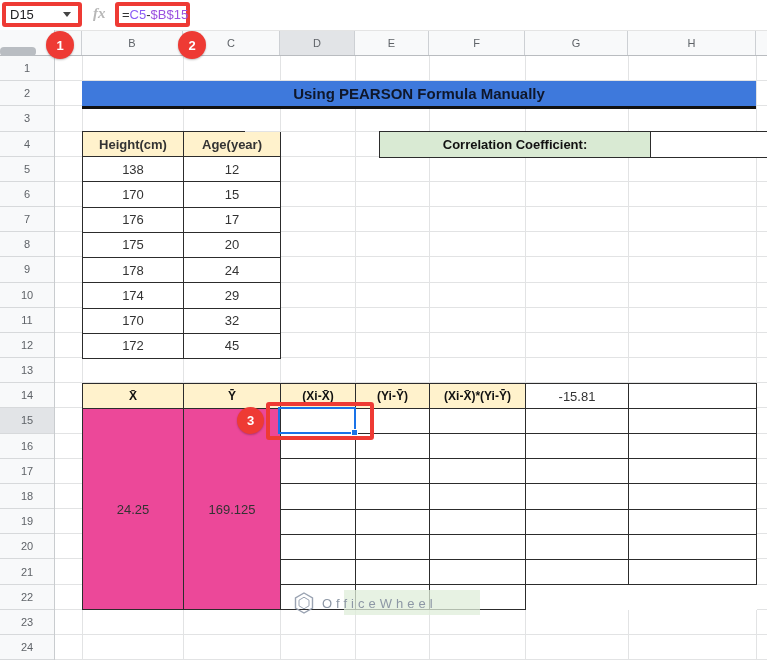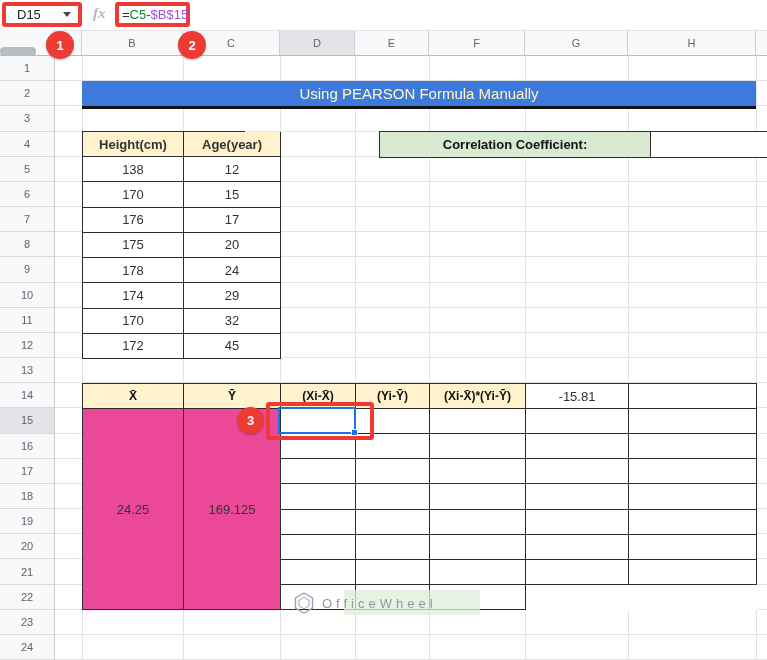--- a/index.html
+++ b/index.html
@@ -2,47 +2,47 @@
 <html><head>
 <meta charset="utf-8">
 <style>
   html,body{margin:0;padding:0;}
   body{font-family:"Liberation Sans",sans-serif;background:#fff;}
   #app{position:relative;width:767px;height:660px;background:#fff;overflow:hidden;}
 
   
   .toolbar{position:absolute;left:0;top:0;width:767px;height:30px;background:#fff;}
   .redbox{position:absolute;border:4px solid #ee3a34;border-radius:3px;background:#fff;box-sizing:border-box;display:flex;align-items:center;}
-  .namebox{left:2px;top:2px;width:80px;height:25px;padding-left:11px;font-size:13px;color:#202124;justify-content:space-between;}
+  .namebox{left:2px;top:2px;width:80px;height:25px;padding-left:4px;font-size:13px;color:#202124;justify-content:space-between;}
   .nb-caret{width:0;height:0;border-left:4px solid transparent;border-right:4px solid transparent;border-top:5px solid #444;margin-right:7px;}
   .fx{position:absolute;left:93px;top:5px;font-family:"Liberation Serif",serif;font-style:italic;font-weight:bold;font-size:15px;color:#b7b7b7;}
   .formulabox{left:115px;top:2px;width:75px;height:25px;padding-left:3px;font-size:13px;white-space:nowrap;}
   .f-dark{color:#333;}
-  .f-orange{color:#15803d;}
+  .f-orange{color:#8b5cf6;}
   .f-purple{color:#9b51e0;}
 
   
   .corner{position:absolute;left:0;top:30px;width:55px;height:26px;background:#f8f9fa;border-right:1px solid #c9cccf;border-bottom:1px solid #b9bcc0;box-sizing:border-box;}
   .corner-pill{position:absolute;left:0;top:47px;width:36px;height:9px;background:#b9bdc2;border-radius:4px;}
   .colheads{position:absolute;left:55px;top:30px;width:712px;height:26px;display:flex;background:#f8f9fa;border-bottom:1px solid #b9bcc0;border-top:1px solid #e4e4e4;box-sizing:border-box;}
   .ch{height:100%;display:flex;align-items:center;justify-content:center;font-size:11px;color:#5f6368;border-right:1px solid #cdd0d4;box-sizing:border-box;}
   .ch.sel{background:#e2e4e7;}
   .cw-a{width:27px}.cw-b{width:101px}.cw-c{width:97px}.cw-d{width:75px}.cw-e{width:74px}.cw-f{width:96px}.cw-g{width:103px}.cw-h{width:128px}.cw-rest{flex:1;border-right:none;}
   .rowheads{position:absolute;left:0;top:56px;width:55px;height:604px;display:flex;flex-direction:column;background:#f8f9fa;border-right:1px solid #c9cccf;box-sizing:border-box;}
   .rnum{flex:1;display:flex;align-items:center;justify-content:center;font-size:11px;color:#5f6368;border-bottom:1px solid #d7d9db;box-sizing:border-box;}
   .rnum.sel{background:#e2e4e7;}
 
   
   .sheet-bg{position:absolute;left:55px;top:56px;width:712px;height:604px;
     background-image:repeating-linear-gradient(to bottom,transparent 0,transparent 24.17px,#e2e3e4 24.17px,#e2e3e4 25.17px);}
   .vl{position:absolute;top:56px;height:604px;width:1px;background:#e2e3e4;}
   .vl1{left:82px}.vl2{left:183px}.vl3{left:280px}.vl4{left:355px}.vl5{left:429px}.vl6{left:525px}.vl7{left:628px}.vl8{left:756px}
 
   
-  .banner{position:absolute;left:82px;top:81px;width:674px;height:25px;background:#3e79dc;border-bottom:3px solid #111;display:flex;align-items:center;justify-content:center;color:#fef9c3;font-weight:normal;font-size:15px;z-index:2;box-sizing:content-box;}
+  .banner{position:absolute;left:82px;top:81px;width:674px;height:25px;background:#3e79dc;border-bottom:3px solid #111;display:flex;align-items:center;justify-content:center;color:#0f172a;font-weight:bold;font-size:15px;z-index:2;box-sizing:content-box;}
 
   
   .corr{position:absolute;left:355px;top:131px;height:27px;display:flex;z-index:2;padding-left:24px;}
   .corr-label{width:272px;background:#d9ead3;border:1px solid #2c2c2c;display:flex;align-items:center;justify-content:center;font-weight:bold;font-size:13px;color:#111;box-sizing:border-box;}
   .corr-value{width:129px;background:#fff;border:1px solid #2c2c2c;border-left:none;box-sizing:border-box;}
 
   
   .t1{position:absolute;left:82px;top:131px;width:163px;height:228px;display:grid;grid-template-columns:101px 97px;grid-template-rows:repeat(9,1fr);border-top:1px solid #2c2c2c;border-left:1px solid #2c2c2c;box-sizing:border-box;z-index:2;background:#fff;}
   .t1h{background:#fff2cc;font-weight:bold;color:#111;}
   .t1h,.t1c{display:flex;align-items:center;justify-content:center;font-size:13px;border-right:1px solid #2c2c2c;border-bottom:1px solid #2c2c2c;box-sizing:border-box;color:#333;}

